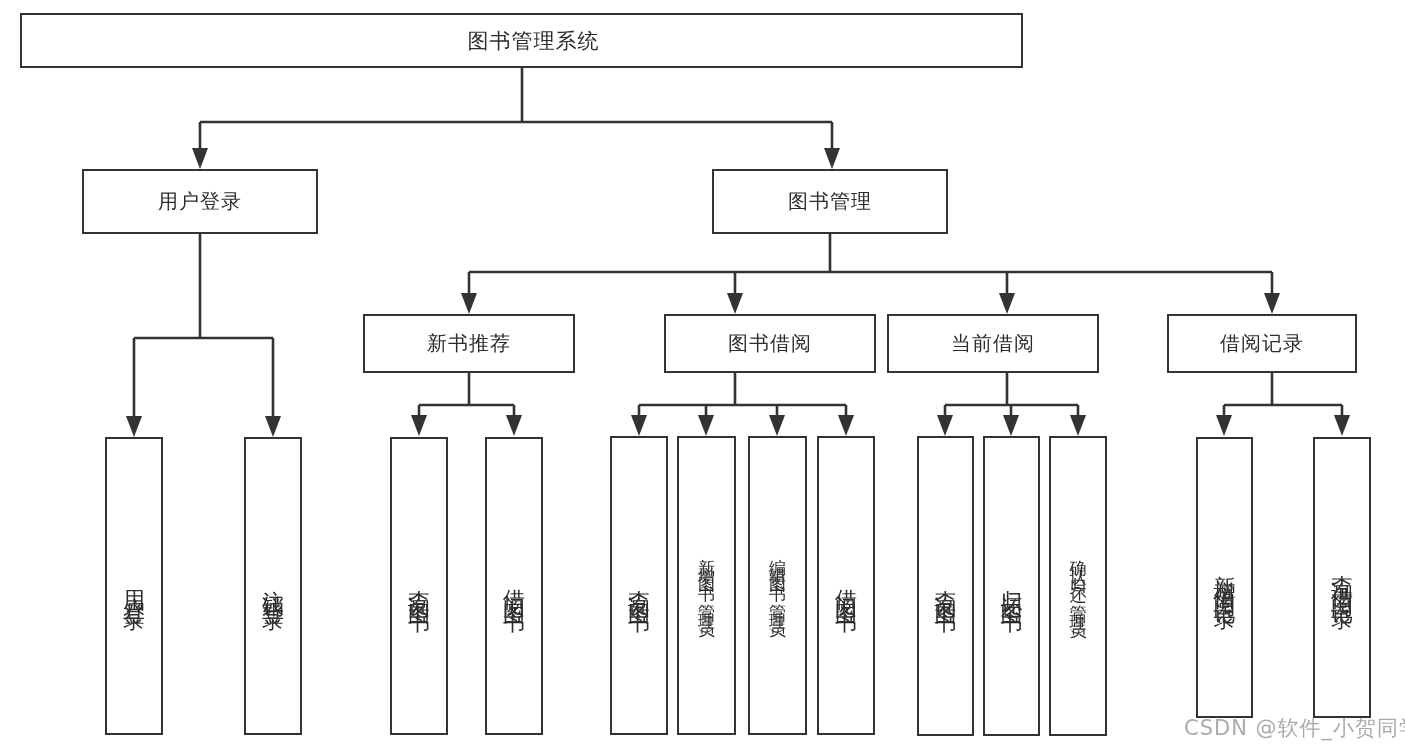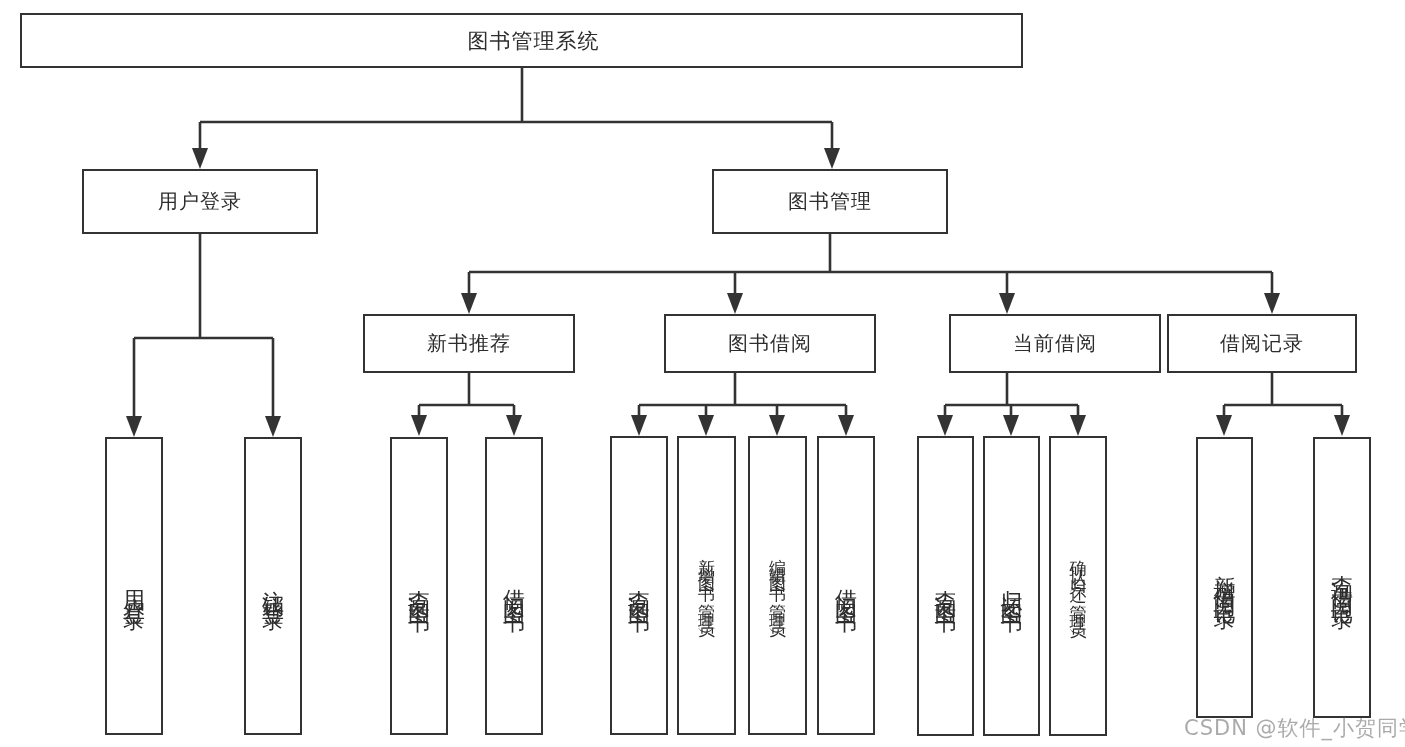--- a/index.html
+++ b/index.html
@@ -109,21 +109,21 @@
   <div class="box" style="left:712px; top:169px; width:236px; height:65px;">
     <span class="h-label">图书管理</span>
   </div>
 
   <div class="box" style="left:363px; top:314px; width:212px; height:59px;">
     <span class="h-label">新书推荐</span>
   </div>
   <div class="box" style="left:629px; top:314px; width:212px; height:59px;margin-left:35px;">
     <span class="h-label">图书借阅</span>
   </div>
-  <div class="box" style="left:949px; top:314px; width:212px; height:59px;">
+  <div class="box" style="left:887px; top:314px; width:212px; height:59px;">
     <span class="h-label">当前借阅</span>
   </div>
   <div class="box" style="left:1167px; top:314px; width:190px; height:59px;">
     <span class="h-label">借阅记录</span>
   </div>
 
   <div class="box tall" style="left:105px; top:437px; width:58px; height:298px;">
     <span class="v-label">用户登录</span>
   </div>
   <div class="box tall" style="left:244px; top:437px; width:58px; height:298px;">

